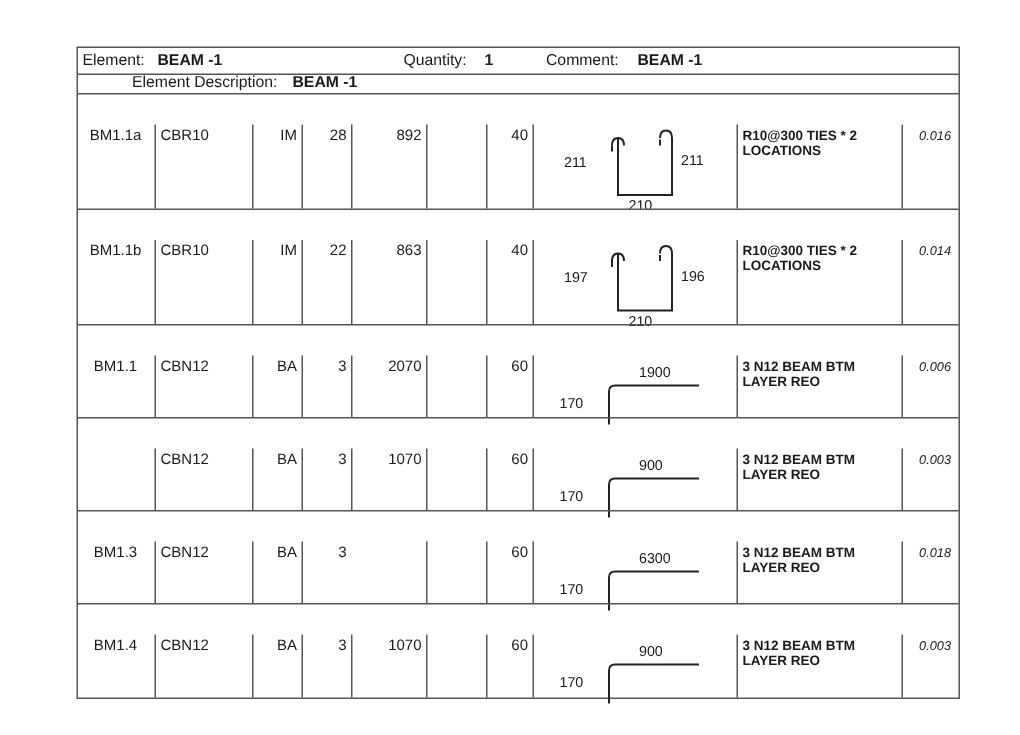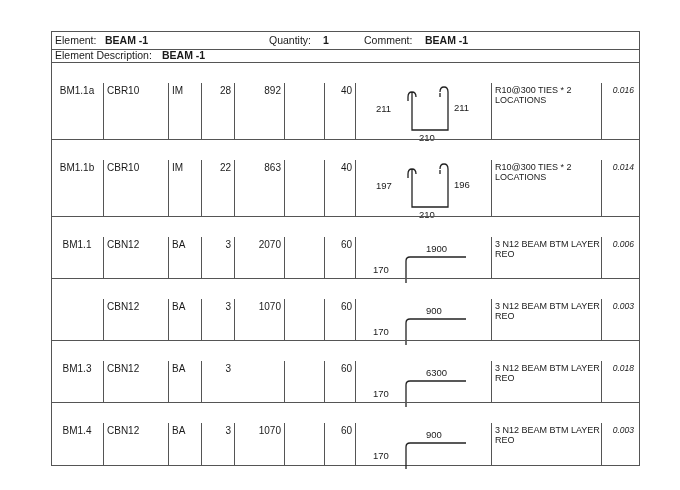--- a/index.html
+++ b/index.html
@@ -5,35 +5,35 @@
   html, body { margin: 0; padding: 0; background: #ffffff; }
   body { width: 680px; height: 490px; position: relative; overflow: hidden;
          font-family: "Liberation Sans", sans-serif; color: #1a1a1a; }
   .sheet { position: absolute; left: 51px; top: 31px; width: 589px; height: 435px;
            border: 1px solid #555; box-sizing: border-box; }
   .hdr1 { position: absolute; left: 0; top: 0; width: 587px; height: 17px;
           border-bottom: 1px solid #555; font-size: 10.5px; }
   .hdr1 span, .hdr2 span { position: absolute; top: 2px; white-space: nowrap; }
   .b { font-weight: bold; }
   .hdr2 { position: absolute; left: 0; top: 17px; width: 587px; height: 13px; font-size: 10.5px; }
-  .hdr2 span { top: 0px; }
+  .hdr2 span { top: 0px; margin-left: 33px; }
   .row { position: absolute; left: 0; width: 587px; border-top: 1px solid #555; box-sizing: border-box; }
   .cell { position: absolute; top: 0; bottom: 0; border-left: 1px solid #555; box-sizing: border-box;
           font-size: 10px; padding: 2px 3px; white-space: nowrap; margin-top: 20px; }
   .cell.first { border-left: none; }
   .r { text-align: right; }
   .c0 { left: 0; width: 51px; text-align: center; padding-left: 2px; }
   .c1 { left: 51px; width: 65px; }
-  .c2 { left: 116px; width: 33px; }
+  .c2 { left: 116px; width: 33px; text-align: right; }
   .c3 { left: 149px; width: 33px; }
   .c4 { left: 182px; width: 50px; }
   .c5 { left: 232px; width: 40px; }
   .c6 { left: 272px; width: 31px; }
   .c7 { left: 303px; width: 136px; padding: 0; }
-  .c8 { left: 439px; width: 112px; white-space: normal; line-height: 10px; font-size: 9px; }
+  .c8 { left: 439px; width: 112px; white-space: normal; line-height: 10px; font-size: 9px; font-weight: bold; }
   .c9 { left: 549px; width: 36px; font-size: 8.5px; font-style: italic; }
   .shape { position: absolute; left: 0; top: 0; }
   .dim { position: absolute; font-size: 9.5px; }
 </style>
 </head>
 <body>
 
 <div class="sheet">
   <div class="hdr1">
     <span style="left:3px">Element:</span>

